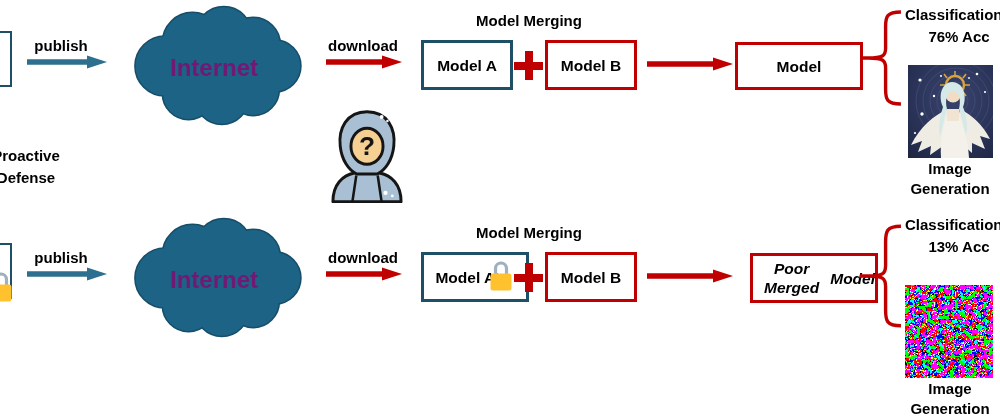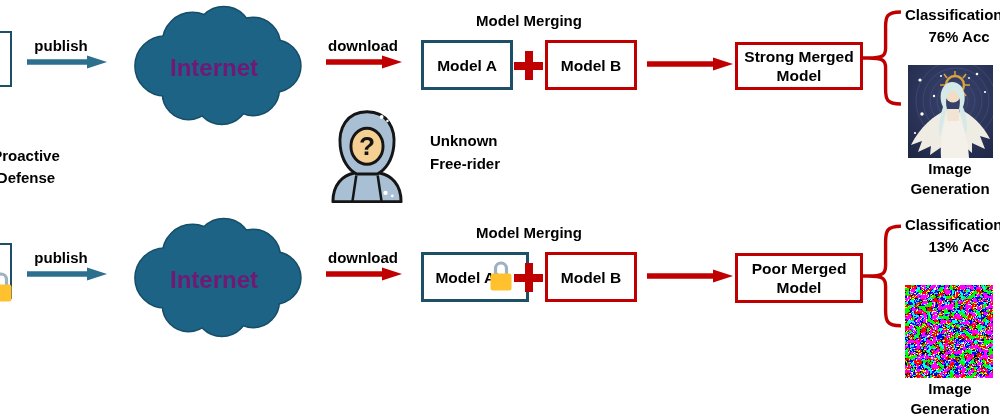--- a/index.html
+++ b/index.html
@@ -91,21 +91,20 @@
   <div class="box red-border" style="left:545px;top:40px;width:86px;height:44px;">
     <span>Model B</span>
   </div>
 
   <svg class="el" style="left:646px;top:56px;" width="88" height="16">
     <line class="red-shaft" x1="1" y1="8" x2="69" y2="8"></line>
     <polygon class="red-head" points="67,1.5 87,8 67,14.5"></polygon>
   </svg>
 
   <div class="box red-border" style="left:735px;top:42px;width:122px;height:42px;flex-direction:column;">
-    <div>Strong Merged</div>
     <div>Model</div>
   </div>
 
   <svg class="el" style="left:860px;top:9px;" width="43" height="98" viewBox="0 0 42 100" preserveAspectRatio="none">
     <path class="brace" vector-effect="non-scaling-stroke" d="M 0 50 L 8 50 M 40 3 C 26 3 25 8 25 18 L 25 40 C 25 48 22 50 8 50 C 22 50 25 52 25 60 L 25 82 C 25 92 26 97 40 97"></path>
   </svg>
 
   <div class="lbl sm" style="left:905px;top:5px;width:140px;text-align:left;">Classification</div>
   <div class="lbl sm" style="left:918px;top:27px;width:82px;">76% Acc</div>
 
@@ -167,22 +166,20 @@
     <text class="qmark" x="38" y="48" text-anchor="middle" font-size="27" fill="#151515">?</text>
     <path d="M 27 69 L 23 96 M 49 69 L 53 96" fill="none" stroke="#151515" stroke-width="2.6"></path>
     <g fill="#fff">
       <circle cx="53" cy="9" r="2"></circle>
         <circle cx="59" cy="13" r="1.3"></circle>
       <circle cx="57" cy="87" r="2.2"></circle>
         <circle cx="64" cy="90" r="1.4"></circle>
     </g>
   </svg>
 
-  <div class="lbl" style="left:430px;top:131px;width:120px;text-align:left;">Unknown</div>
-  <div class="lbl" style="left:430px;top:154px;width:120px;text-align:left;">Free-rider</div>
 
   <div class="pbox" style="left:-40px;top:243px;width:48px;height:52px;"></div>
   <svg class="el" style="left:-11px;top:269px;" width="24" height="34" viewBox="0 0 24 34">
     <path d="M 6.5 17 L 6.5 10.5 A 5.5 5.5 0 0 1 17.5 10.5 L 17.5 17" fill="none" stroke="var(--shackle)" stroke-width="3.2"></path>
     <rect x="1.5" y="15.5" width="21" height="17" rx="2.5" fill="var(--gold)"></rect>
   </svg>
 
   <div class="lbl" style="left:16px;top:248px;width:90px;">publish</div>
   <svg class="el" style="left:26px;top:266px;" width="82" height="16">
     <line class="teal-shaft" x1="1" y1="8" x2="63" y2="8"></line>
@@ -239,21 +236,21 @@
 
   <div class="box red-border" style="left:545px;top:252px;width:86px;height:44px;">
     <span>Model B</span>
   </div>
 
   <svg class="el" style="left:646px;top:268px;" width="88" height="16">
     <line class="red-shaft" x1="1" y1="8" x2="69" y2="8"></line>
     <polygon class="red-head" points="67,1.5 87,8 67,14.5"></polygon>
   </svg>
 
-  <div class="box red-border" style="left:735px;top:253px;width:122px;height:44px;flex-direction:column;">
+  <div class="box red-border" style="left:750px;top:253px;width:122px;height:44px;flex-direction:row;font-style:italic;">
     <div>Poor Merged</div>
     <div>Model</div>
   </div>
 
   <svg class="el" style="left:860px;top:223px;" width="43" height="106" viewBox="0 0 42 100" preserveAspectRatio="none">
     <path class="brace" vector-effect="non-scaling-stroke" d="M 0 50 L 8 50 M 40 3 C 26 3 25 8 25 18 L 25 40 C 25 48 22 50 8 50 C 22 50 25 52 25 60 L 25 82 C 25 92 26 97 40 97"></path>
   </svg>
 
   <div class="lbl sm" style="left:905px;top:215px;width:140px;text-align:left;">Classification</div>
   <div class="lbl sm" style="left:918px;top:237px;width:82px;">13% Acc</div>

